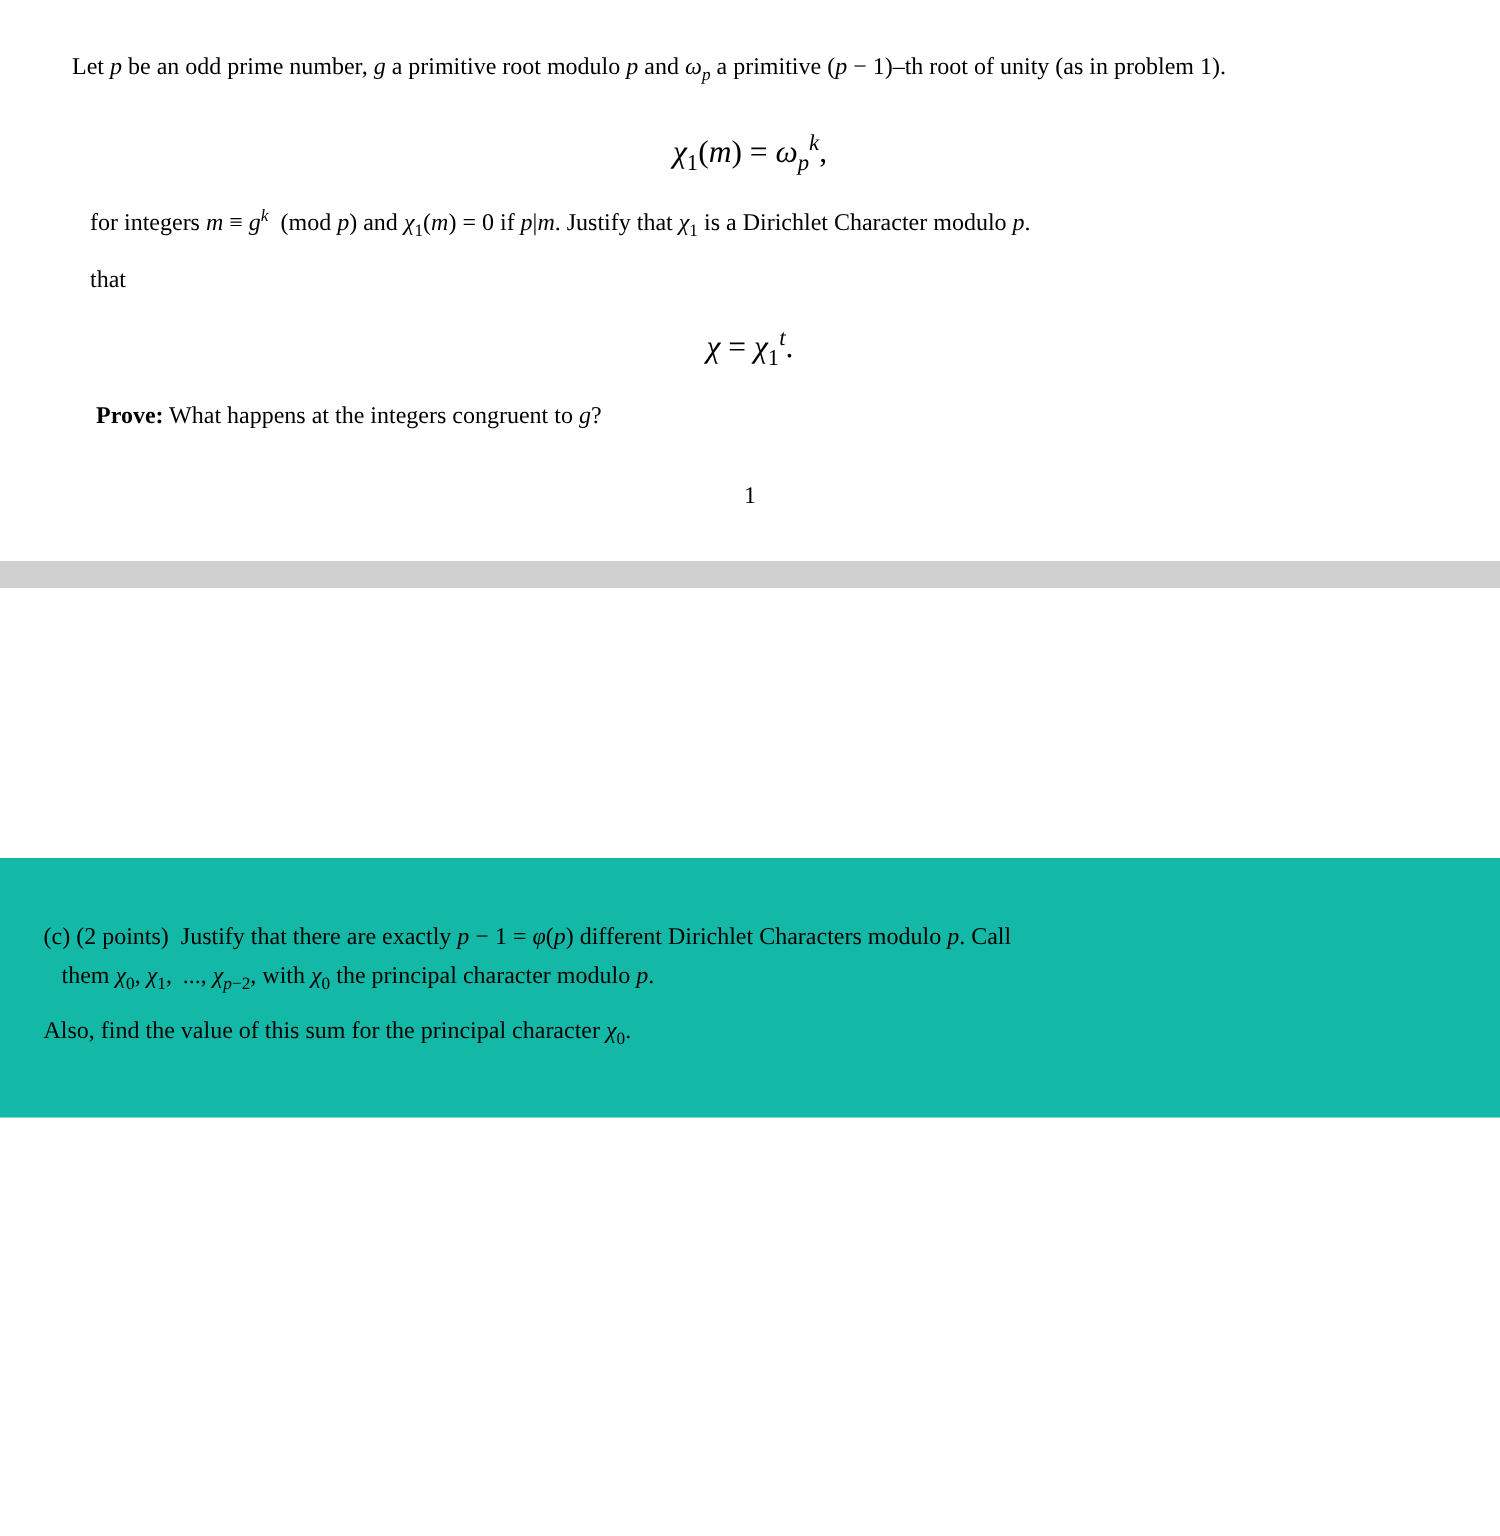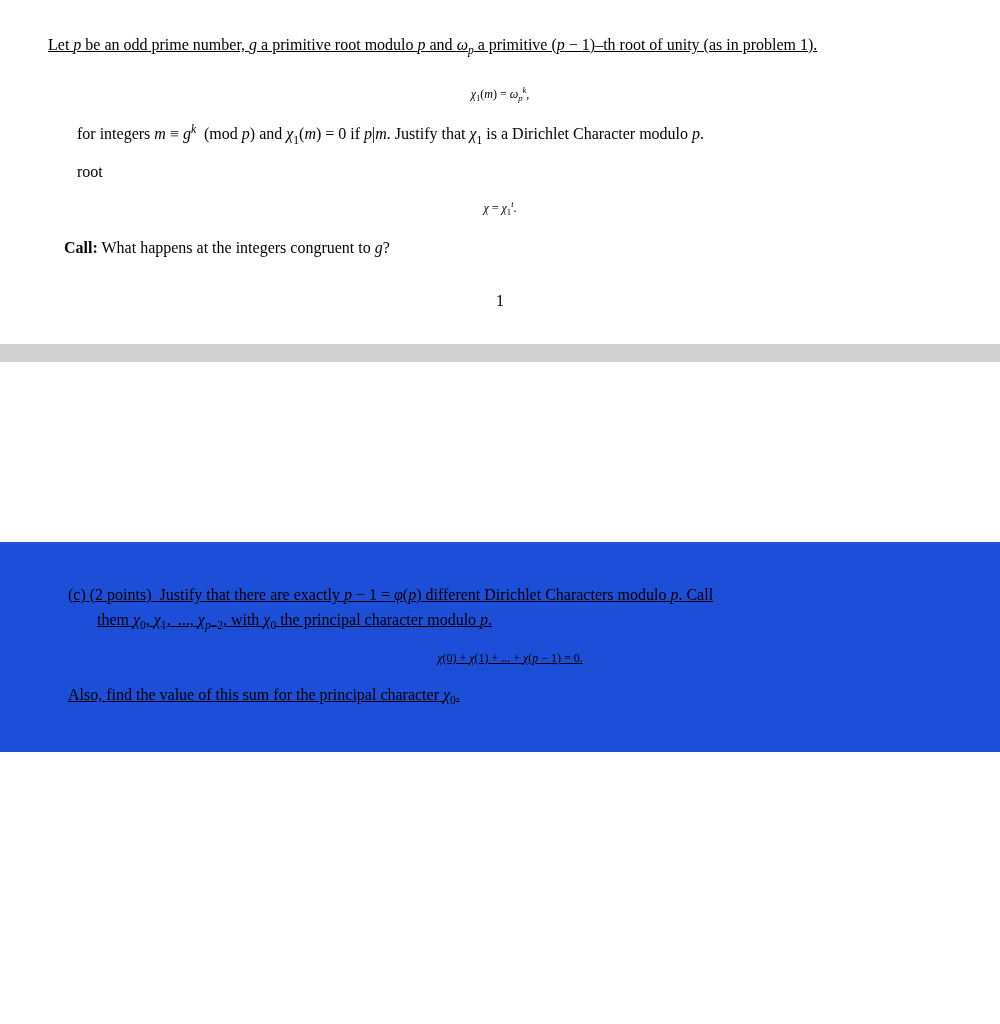--- a/index.html
+++ b/index.html
@@ -24,48 +24,46 @@
     }
 
     .page-divider {
       width: 100%;
       height: 18px;
       background: #d0d0d0;
       margin: 0;
     }
 
     .page-bottom {
-      background: #1d4ed8;
-      padding: 40px 48px 32px 68px;
-      text-decoration: underline;
+      background: #14b8a6;
+      padding: 40px 48px 32px 29px;
     }
 
     .problem-text {
       line-height: 1.6;
       font-size: 16px;
     }
 
     .intro-text {
       margin-bottom: 24px;
       line-height: 1.6;
-      text-decoration: underline;
     }
 
     .part {
       margin-bottom: 10px;
     }
 
     .indent {
-      margin-left: 29px;
+      margin-left: 12px;
     }
 
     .math-display {
       text-align: center;
       margin: 14px 0;
-      font-size: 12px;
+      font-size: 21px;
     }
 
     .hint-line {
       margin-top: 10px;
       margin-bottom: 4px;
     }
 
     .page-number {
       text-align: center;
       margin: 28px 0 10px 0;
@@ -113,28 +111,28 @@
       </div>
 
       <div class="indent">
         <p>
           for integers <span class="math-italic">m</span> ≡ <span class="math-italic">g</span><sup><span class="math-italic">k</span></sup> &nbsp;(mod&nbsp;<span class="math-italic">p</span>) and <span class="math-italic">χ</span><sub>1</sub>(<span class="math-italic">m</span>) = 0 if <span class="math-italic">p</span>|<span class="math-italic">m</span>. Justify that <span class="math-italic">χ</span><sub>1</sub> is a Dirichlet Character modulo <span class="math-italic">p</span>.
         </p>
       </div>
     </div>
 
     <div class="part">
-      <p class="indent">root</p>
+      <p class="indent">that</p>
 
       <div class="math-display">
         <span class="math-italic">χ</span> = <span class="math-italic">χ</span><sub>1</sub><sup><span class="math-italic">t</span></sup>.
       </div>
 
       <p class="hint-line">
-        &nbsp;&nbsp;&nbsp;&nbsp;<span class="math-bold">Call:</span> What happens at the integers congruent to <span class="math-italic">g</span>?
+        &nbsp;&nbsp;&nbsp;&nbsp;<span class="math-bold">Prove:</span> What happens at the integers congruent to <span class="math-italic">g</span>?
       </p>
     </div>
 
     <div class="page-number">
       1
     </div>
 
   </div>
 </div>
 
@@ -154,23 +152,20 @@
       </p>
     </div>
 
     <div class="part">
 
 
     </div>
 
     <div class="part">
 
-      <div class="math-display">
-        <span class="math-italic">χ</span>(0) + <span class="math-italic">χ</span>(1) + ... + <span class="math-italic">χ</span>(<span class="math-italic">p</span> − 1) = 0.
-      </div>
 
       <p>
         Also, find the value of this sum for the principal character <span class="math-italic">χ</span><sub>0</sub>.
       </p>
     </div>
 
   </div>
 </div>
 
 </body></html>

